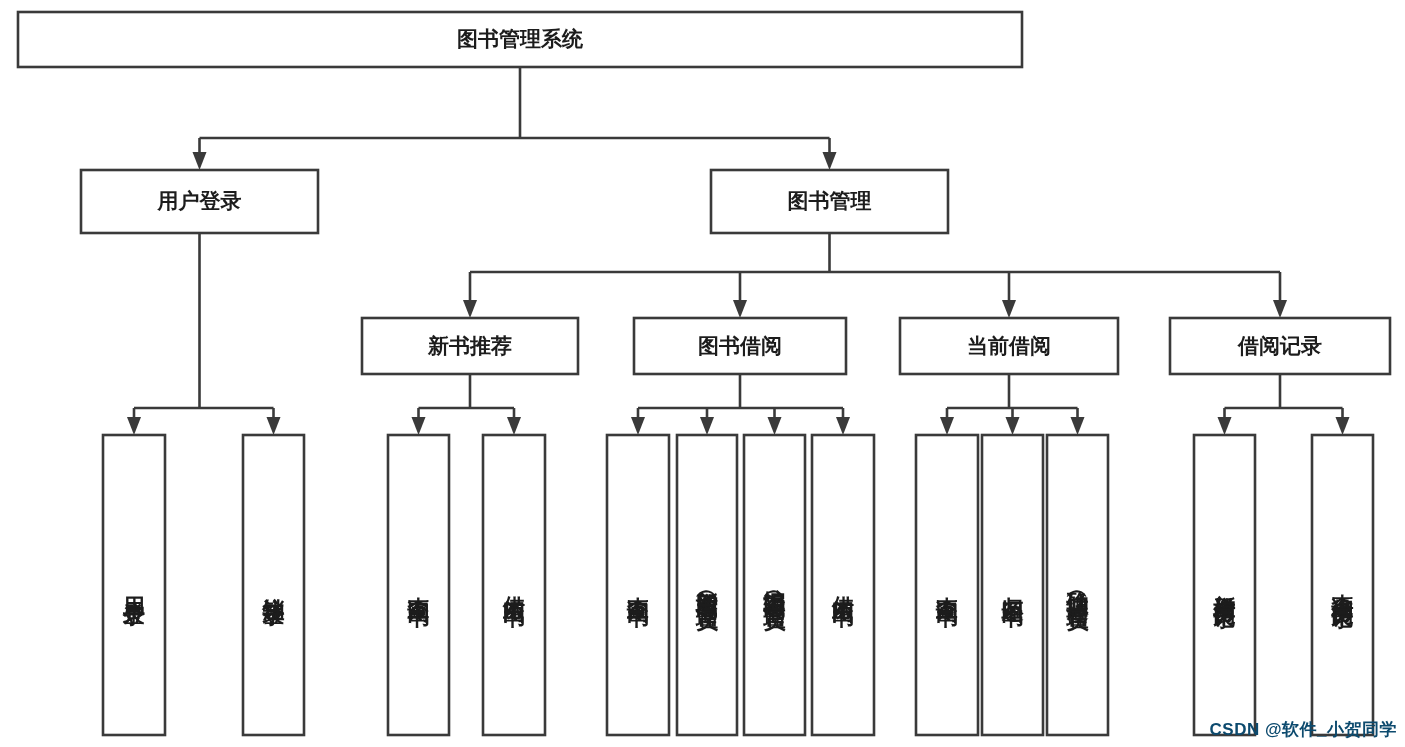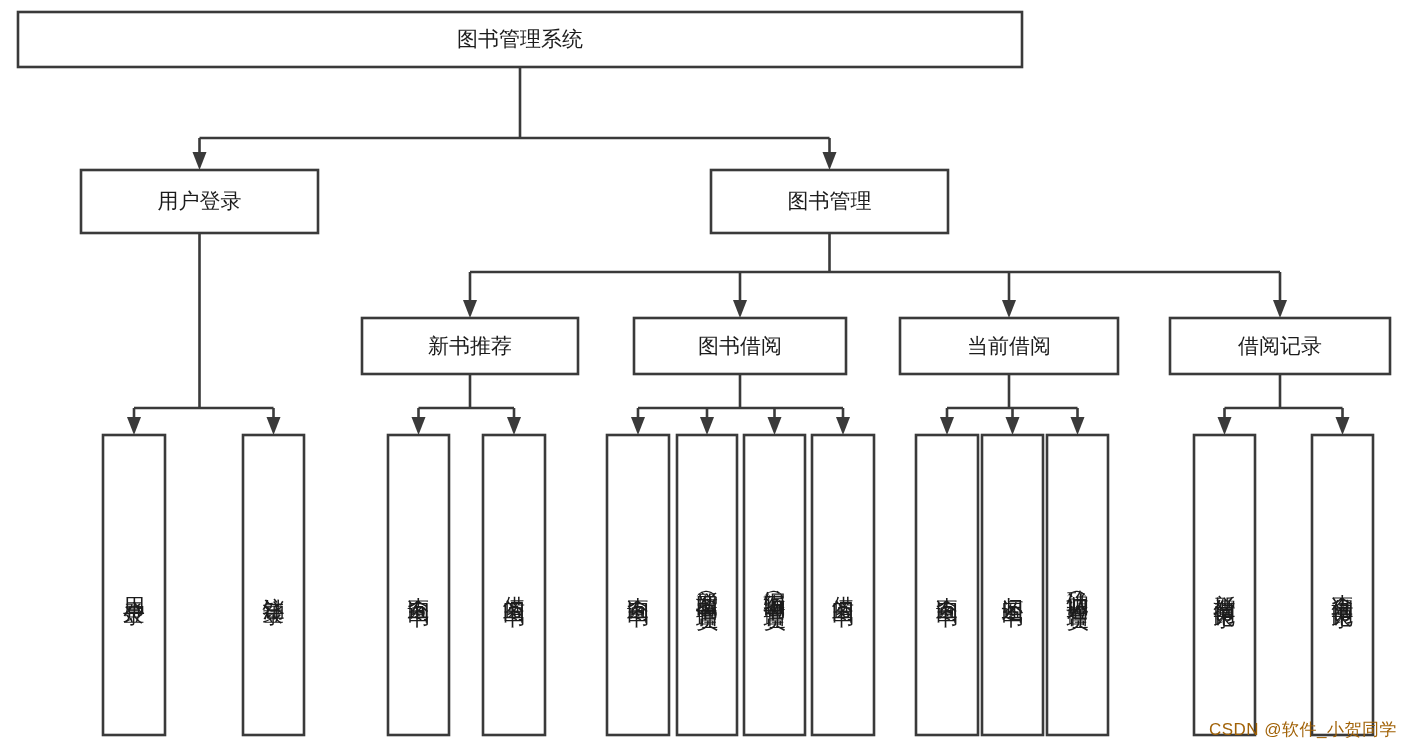--- a/index.html
+++ b/index.html
@@ -11,20 +11,21 @@
     width: 1405px;
     height: 747px;
     font-family: "Liberation Sans", "DejaVu Sans", sans-serif;
     overflow: hidden;
   }
   #diagram-root {
     position: relative;
     width: 1405px;
     height: 747px;
     background: #ffffff;
+    font-weight: bold;
   }
   svg.flow {
     position: absolute;
     left: 0;
     top: 0;
     width: 1405px;
     height: 747px;
   }
   .node-box {
     fill: #ffffff;
@@ -64,21 +65,21 @@
     text-align: center;
     white-space: nowrap;
     pointer-events: none;
   }
   .watermark {
     position: absolute;
     right: 8px;
     bottom: 6px;
     font-family: "Liberation Sans", "DejaVu Sans", sans-serif;
     font-size: 17px;
-    color: #a16207;
+    color: #0c4a6e;
     letter-spacing: 0.5px;
     white-space: nowrap;
   }
 </style>
 </head>
 <body>
 
 <div id="diagram-root">
 
   <svg class="flow" viewBox="0 0 1405 747">

